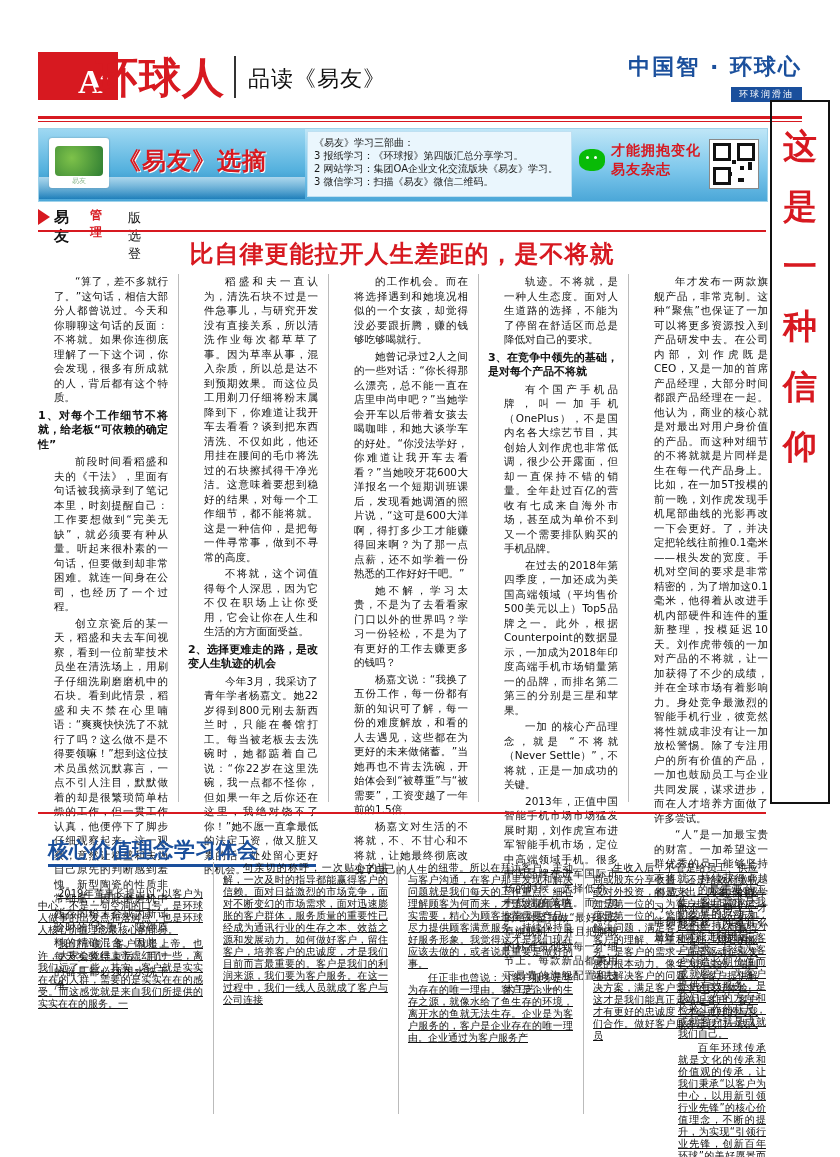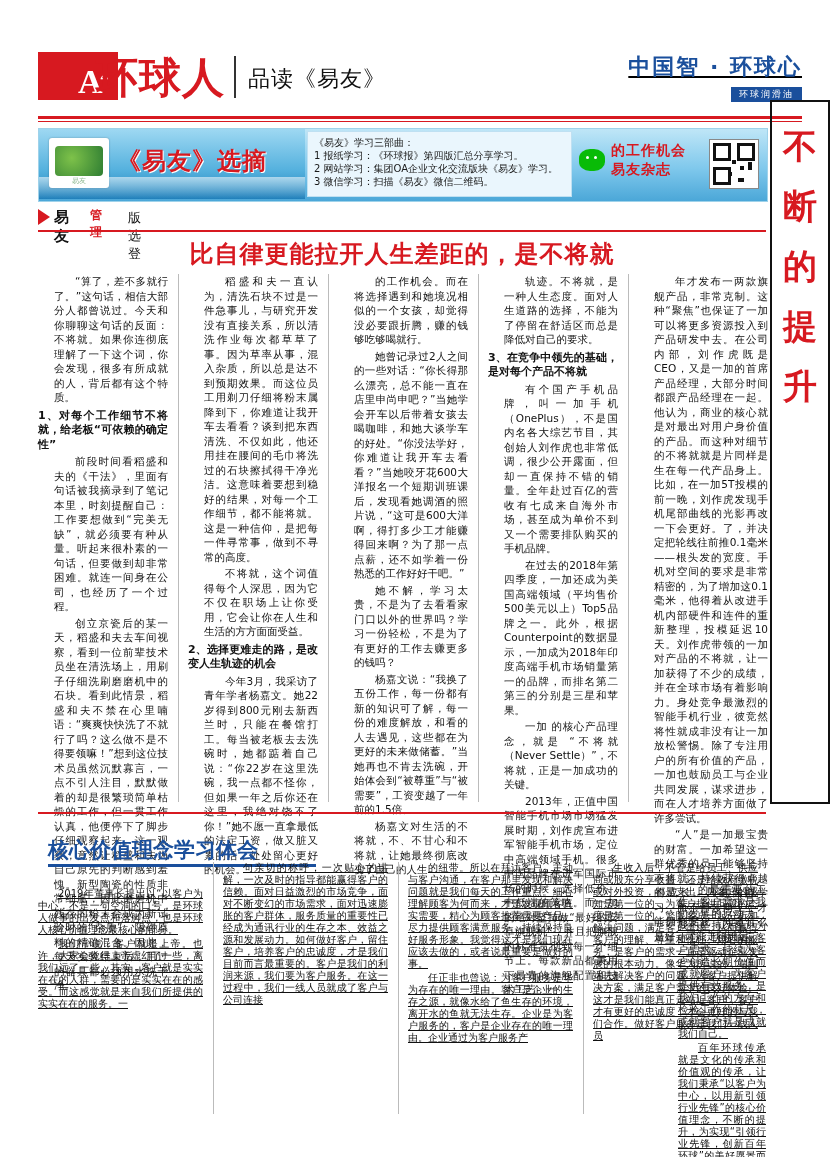--- a/index.html
+++ b/index.html
@@ -12,21 +12,21 @@
   .masthead{position:absolute;left:38px;top:52px;width:764px;height:60px;}
   .logo-box{position:absolute;left:0;top:0;width:52px;height:48px;background:#d71920;
     color:#fff;font-weight:bold;font-size:34px;line-height:48px;text-align:center;
     font-family:"Liberation Serif",serif;letter-spacing:-2px;padding-left:28px;}
   .logo-box .sub{font-size:15px;vertical-align:super;}
   .paper-name{position:absolute;left:58px;top:-2px;font-size:42px;font-weight:bold;
     color:#d71920;font-family:"DejaVu Sans",sans-serif;letter-spacing:1px;}
   .vline{position:absolute;left:196px;top:4px;width:2px;height:42px;background:#333;}
   .section-title{position:absolute;left:210px;top:12px;font-size:22px;color:#111;
     font-family:"DejaVu Sans",sans-serif;letter-spacing:1px;}
-  .slogan{position:absolute;right:0;top:0;text-align:right;text-decoration:underline;}
+  .slogan{position:absolute;right:0;top:0;text-align:right;}
   .slogan .s1{font-size:22px;font-weight:bold;color:#1a4f9c;letter-spacing:2px;}
   .slogan .s2{font-size:9px;color:#fff;background:#1a4f9c;display:inline-block;
     padding:1px 8px;margin-top:3px;letter-spacing:2px;}
   .rule-red{position:absolute;left:38px;top:116px;width:764px;height:3px;background:#d71920;}
   .rule-red2{position:absolute;left:38px;top:121px;width:764px;height:1px;background:#d71920;}
 
   
   .banner{position:absolute;left:38px;top:128px;width:728px;height:72px;
      background:linear-gradient(180deg,#bfe6f7 0%,#7fc8ec 55%,#4ba7d8 100%);
      border:1px solid #9fd2ea;}
@@ -124,48 +124,48 @@
     <div class="banner-img">
       <div class="leafbox">
         <div class="g"></div>
         <div class="t">易友</div>
       </div>
       <div class="wave"></div>
     </div>
     <div class="banner-title">《易友》选摘</div>
     <div class="banner-right">
       <div class="ln">《易友》学习三部曲：</div>
-      <div class="ln">1 报纸学习：《环球报》第四版汇总分享学习。</div>
+      <div class="ln">3 报纸学习：《环球报》第四版汇总分享学习。</div>
       <div class="ln">2 网站学习：集团OA企业文化交流版块《易友》学习。</div>
       <div class="ln">3 微信学习：扫描《易友》微信二维码。</div>
     </div>
     <div class="banner-qr">
       <div class="wechat">
           <span class="d1"></span>
           <span class="d2"></span>
         </div>
       <div class="qr-text">
-        <div>的工作机会</div>
+        <div>才能拥抱变化</div>
         <div>易友杂志</div>
       </div>
       <div class="qr-img">
         <i style="left:3px;top:3px;width:12px;height:12px;border:3px solid #111;background:#fff"></i>
         <i style="right:3px;top:3px;width:12px;height:12px;border:3px solid #111;background:#fff"></i>
         <i style="left:3px;bottom:3px;width:12px;height:12px;border:3px solid #111;background:#fff"></i>
         <i style="left:22px;top:20px;width:4px;height:4px"></i>
         <i style="left:30px;top:26px;width:4px;height:4px"></i>
         <i style="left:18px;top:32px;width:4px;height:4px"></i>
         <i style="left:28px;top:38px;width:6px;height:4px"></i>
         <i style="left:38px;top:22px;width:4px;height:8px"></i>
       </div>
     </div>
   </div>
 
   <div class="vslogan">
-    <div class="txt">不断的提升</div>
+    <div class="txt">这是一种信仰</div>
   </div>
 
   <div class="flag">
     <div class="tri"></div>
     <div class="t1">易友</div>
     <div class="t2">管理</div>
     <div class="t3">版选登</div>
   </div>
   <div class="flagline"></div>
 

